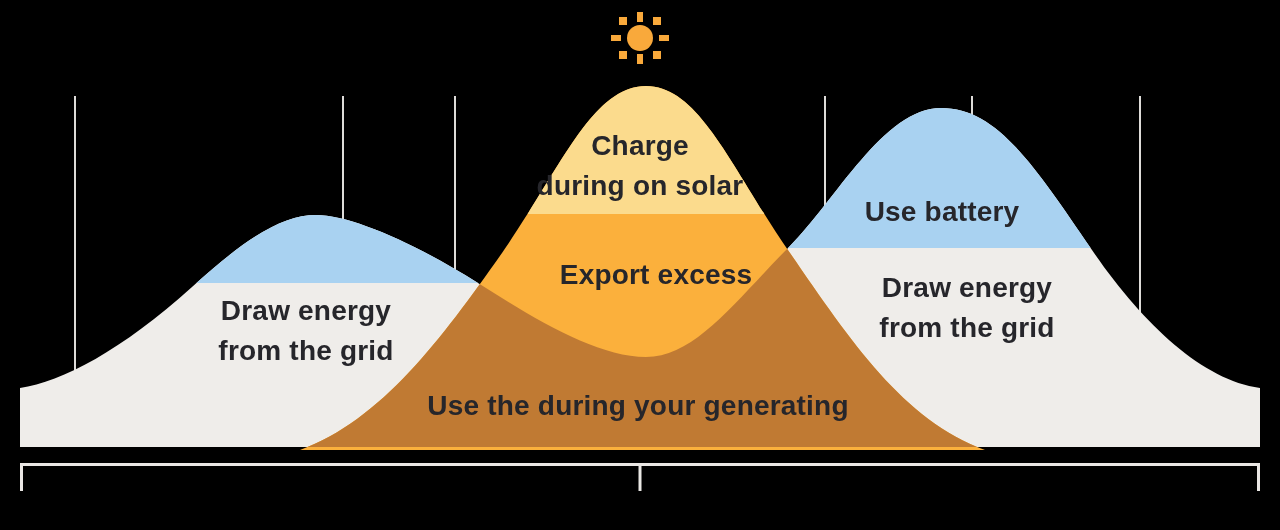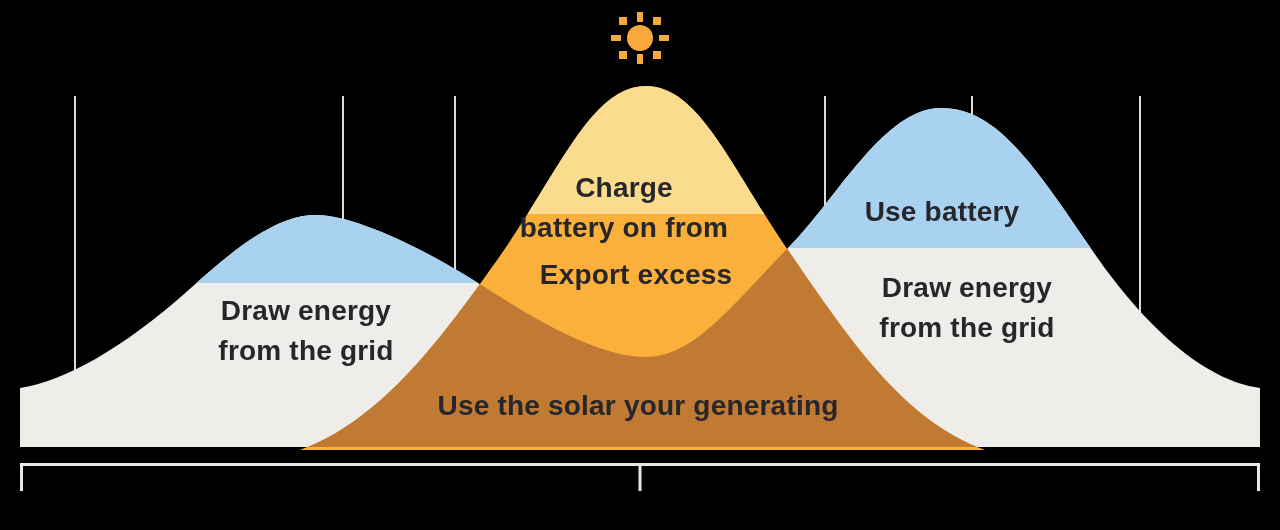--- a/index.html
+++ b/index.html
@@ -101,31 +101,31 @@
       <rect x="653" y="51" width="8" height="8"></rect>
       <rect x="619" y="51" width="8" height="8"></rect>
     </g>
   </svg>
 
   <div class="label" style="left:306px;top:331px;">
     <span>Draw energy</span>
     <span>from the grid</span>
   </div>
 
-  <div class="label" style="left:624px;top:166px;margin-top:42px;">
+  <div class="label" style="left:640px;top:166px;">
     <span>Charge</span>
-    <span>battery on from</span>
+    <span>during on solar</span>
   </div>
 
-  <div class="label" style="left:636px;top:275px;">
+  <div class="label" style="left:656px;top:275px;">
     <span>Export excess</span>
   </div>
 
   <div class="label" style="left:638px;top:406px;">
-    <span>Use the solar your generating</span>
+    <span>Use the during your generating</span>
   </div>
 
   <div class="label" style="left:942px;top:212px;">
     <span>Use battery</span>
   </div>
 
   <div class="label" style="left:967px;top:308px;">
     <span>Draw energy</span>
     <span>from the grid</span>
   </div>

